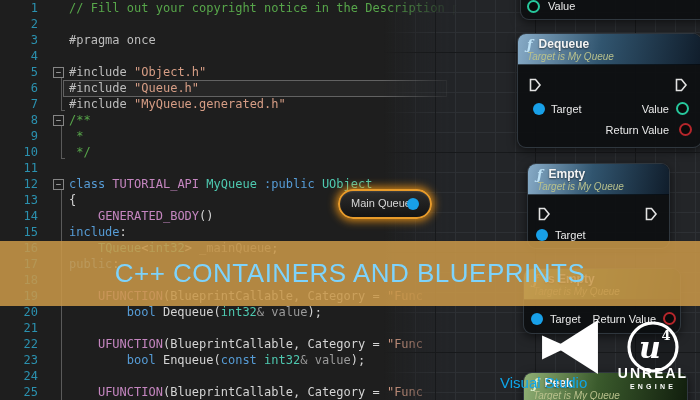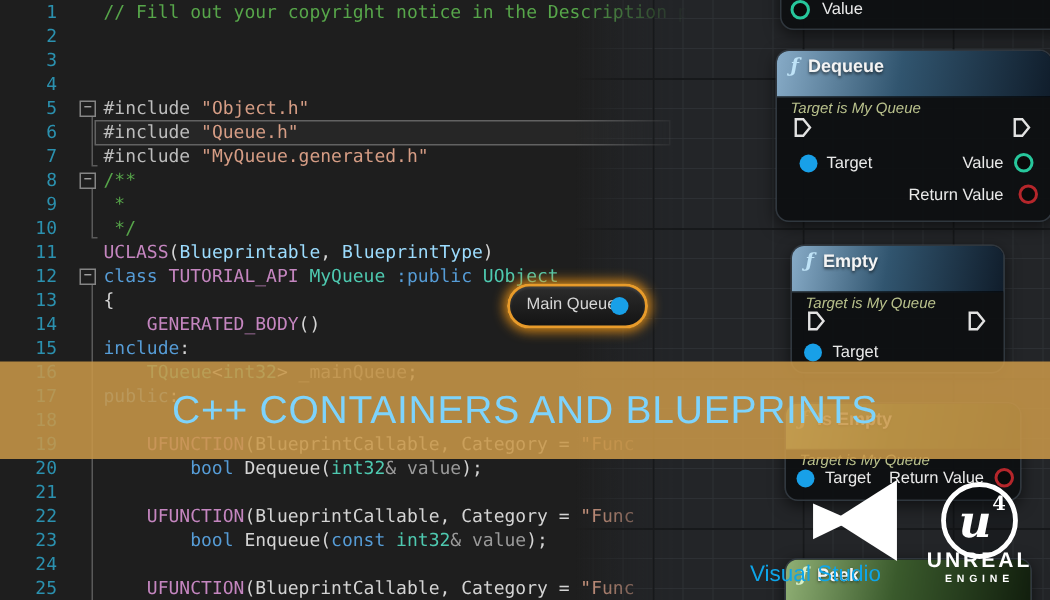--- a/index.html
+++ b/index.html
@@ -39,21 +39,21 @@
   .bpnode{position:absolute;border-radius:9px;background:rgba(13,15,17,0.93);
     border:1px solid rgba(135,155,175,0.28);box-shadow:0 3px 10px rgba(0,0,0,.55);}
   .bphead{position:absolute;left:0;top:0;right:0;height:31px;border-radius:8px 8px 0 0;
     box-sizing:border-box;padding:3px 0 0 9px;border-bottom:1px solid rgba(0,0,0,.6);}
   .bphead.blue{background:linear-gradient(100deg,#87abc7 0%,#31556f 45%,#101d2b 100%);}
   .bphead.green{background:linear-gradient(100deg,#90b075 0%,#3a5a2c 45%,#111e0d 100%);}
   .titlerow{display:flex;align-items:center;height:14px;}
   .ficon{font:italic bold 13px "DejaVu Serif",serif;color:#bfe3f7;margin-right:6px;}
   .green .ficon{color:#d9efc9;}
   .bptitle{font:bold 12px "Liberation Sans",sans-serif;color:#f4f4f4;text-shadow:0 1px 2px rgba(0,0,0,.6);}
-  .bpsub{font:italic 10px "Liberation Sans",sans-serif;color:#b9c18c;margin-top:16px;}
+  .bpsub{font:italic 10px "Liberation Sans",sans-serif;color:#b9c18c;margin-top:0px;}
   .bplabel{position:absolute;font:11px "Liberation Sans",sans-serif;color:#e9e9e9;line-height:14px;}
   .pin-open{position:absolute;width:9px;height:9px;border-radius:50%;background:#0a0a0a;border:2.5px solid;}
   .pin-filled{position:absolute;width:12px;height:12px;border-radius:50%;}
   .execpin{position:absolute;width:13px;height:14px;}
 
   
   #main-queue{position:absolute;left:338px;top:189px;width:94px;height:30px;border-radius:15px;
     background:linear-gradient(180deg,#2c2c2c,#141414);
     border:2px solid #e89b2a;box-shadow:0 0 8px 2px rgba(243,152,20,.85),inset 0 1px 2px rgba(255,255,255,.12);
     box-sizing:border-box;}
@@ -82,29 +82,29 @@
 
 <div id="stage">
 
   <div id="bp-grid"></div>
 
   <div id="code-panel">
     <div id="cur-line-box"></div>
     <div id="code-lines">
         <div class="line" style="top: 0px;"><span class="num">1</span><span class="codetxt"><span class="c">// Fill out your copyright notice in the Description page of Project</span></span></div>
         <div class="line" style="top: 16px;"><span class="num">2</span><span class="codetxt"></span></div>
-        <div class="line" style="top: 32px;"><span class="num">3</span></div>
+        <div class="line" style="top: 32px;"><span class="num">3</span><span class="codetxt"><span class="g">#pragma once</span></span></div>
         <div class="line" style="top: 48px;"><span class="num">4</span><span class="codetxt"></span></div>
         <div class="line" style="top: 64px;"><span class="num">5</span><span class="codetxt"><span class="g">#include </span><span class="s">"Object.h"</span></span></div>
         <div class="line" style="top: 80px;"><span class="num">6</span><span class="codetxt"><span class="g">#include </span><span class="s">"Queue.h"</span></span></div>
         <div class="line" style="top: 96px;"><span class="num">7</span><span class="codetxt"><span class="g">#include </span><span class="s">"MyQueue.generated.h"</span></span></div>
         <div class="line" style="top: 112px;"><span class="num">8</span><span class="codetxt"><span class="c">/**</span></span></div>
         <div class="line" style="top: 128px;"><span class="num">9</span><span class="codetxt"><span class="c"> *</span></span></div>
         <div class="line" style="top: 144px;"><span class="num">10</span><span class="codetxt"><span class="c"> */</span></span></div>
-        <div class="line" style="top: 160px;"><span class="num">11</span><span class="codetxt"><span class="m">UCLASS</span><span class="p">(</span><span class="lb">Blueprintable</span><span class="p">, </span><span class="lb">BlueprintType</span><span class="p">)</span></span></div>
+        <div class="line" style="top: 160px;"><span class="num">11</span></div>
         <div class="line" style="top: 176px;"><span class="num">12</span><span class="codetxt"><span class="k">class </span><span class="m">TUTORIAL_API </span><span class="t">MyQueue </span><span class="k">:public </span><span class="t">UObject</span></span></div>
         <div class="line" style="top: 192px;"><span class="num">13</span><span class="codetxt"><span class="p">{</span></span></div>
         <div class="line" style="top: 208px;"><span class="num">14</span><span class="codetxt"><span class="p">    </span><span class="m">GENERATED_BODY</span><span class="p">()</span></span></div>
         <div class="line" style="top: 224px;"><span class="num">15</span><span class="codetxt"><span class="k">include</span><span class="p">:</span></span></div>
         <div class="line" style="top: 240px;"><span class="num">16</span><span class="codetxt"><span class="p">    </span><span class="t">TQueue</span><span class="p">&lt;</span><span class="t">int32</span><span class="p">&gt; </span><span class="d">_mainQueue</span><span class="p">;</span></span></div>
         <div class="line" style="top: 256px;"><span class="num">17</span><span class="codetxt"><span class="k">public</span><span class="p">:</span></span></div>
         <div class="line" style="top: 272px;"><span class="num">18</span><span class="codetxt"></span></div>
         <div class="line" style="top: 288px;"><span class="num">19</span><span class="codetxt"><span class="p">    </span><span class="m">UFUNCTION</span><span class="p">(BlueprintCallable, Category = </span><span class="s">"Func</span></span></div>
         <div class="line" style="top: 304px;"><span class="num">20</span><span class="codetxt"><span class="p">        </span><span class="k">bool </span><span class="p">Dequeue(</span><span class="t">int32</span><span class="d">&amp; value</span><span class="p">);</span></span></div>
         <div class="line" style="top: 320px;"><span class="num">21</span><span class="codetxt"></span></div>

